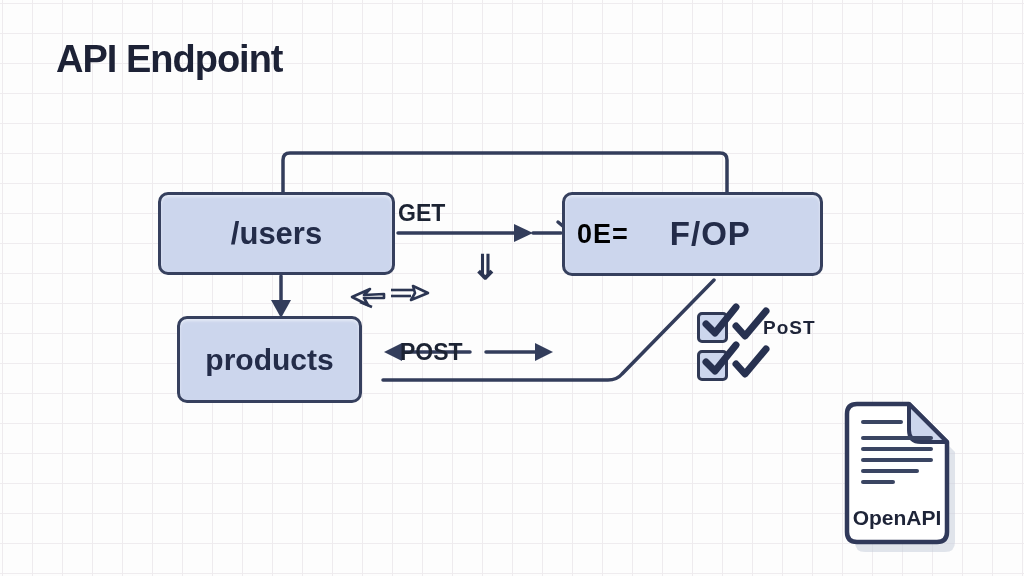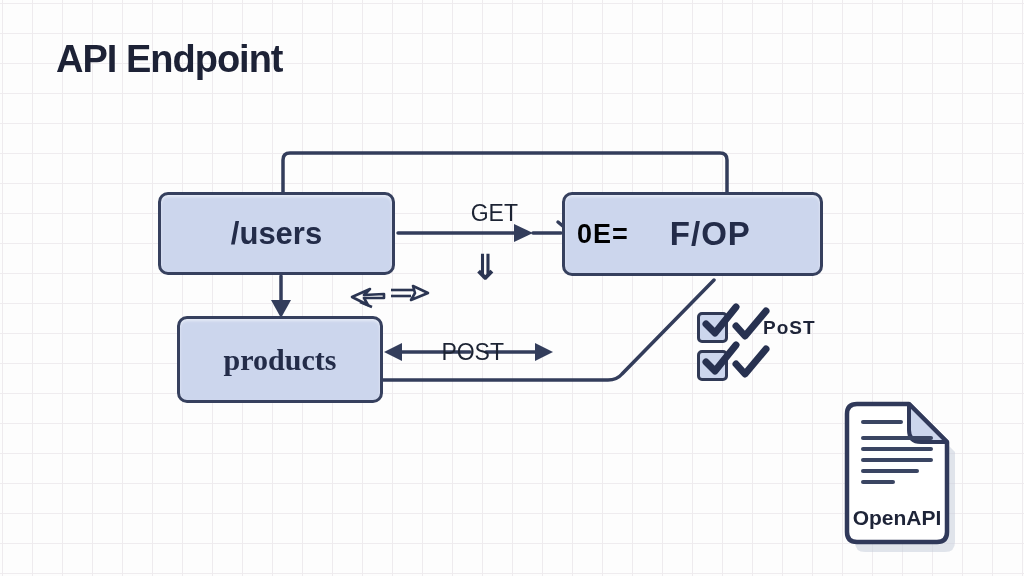--- a/index.html
+++ b/index.html
@@ -43,21 +43,21 @@
     border-radius: 10px;
     display: flex;
     align-items: center;
     justify-content: center;
     color: #232c49;
     font-weight: bold;
     box-shadow: inset 0 2px 3px rgba(255,255,255,0.5);
   }
   .node-users    { left: 158px; top: 192px; width: 237px; height: 83px; font-size: 31px; }
   .node-handlers { left: 562px; top: 192px; width: 261px; height: 84px; font-size: 27px; }
-  .node-products { left: 177px; top: 316px; width: 206px; height: 87px; font-size: 30px; font-family: Liberation Serif, serif; }
+  .node-products { left: 177px; top: 316px; width: 185px; height: 87px; font-size: 30px; }
 
   .handlers-glyph {
     position: absolute;
     left: 12px;
     top: 50%;
     transform: translateY(-50%);
     font-size: 27px;
     font-weight: bold;
     letter-spacing: 1px;
     color: #000000;
@@ -67,23 +67,23 @@
     left: 50%;
     top: 50%;
     transform: translate(-28%, -50%);
     font-size: 33px;
     letter-spacing: 1px;
   }
 
   .edge-label {
     position: absolute;
     font-size: 23px;
-    font-weight: normal;
+    font-weight: bold;
     color: #1c2333;
-    text-align: right;
+    text-align: left;
   }
   .label-get  { left: 398px; top: 200px; width: 120px; }
   .label-post { left: 400px; top: 339px; width: 104px; }
 
   .down-double-arrow {
     position: absolute;
     left: 471px;
     top: 247px;
     font-size: 34px;
     font-weight: bold;

